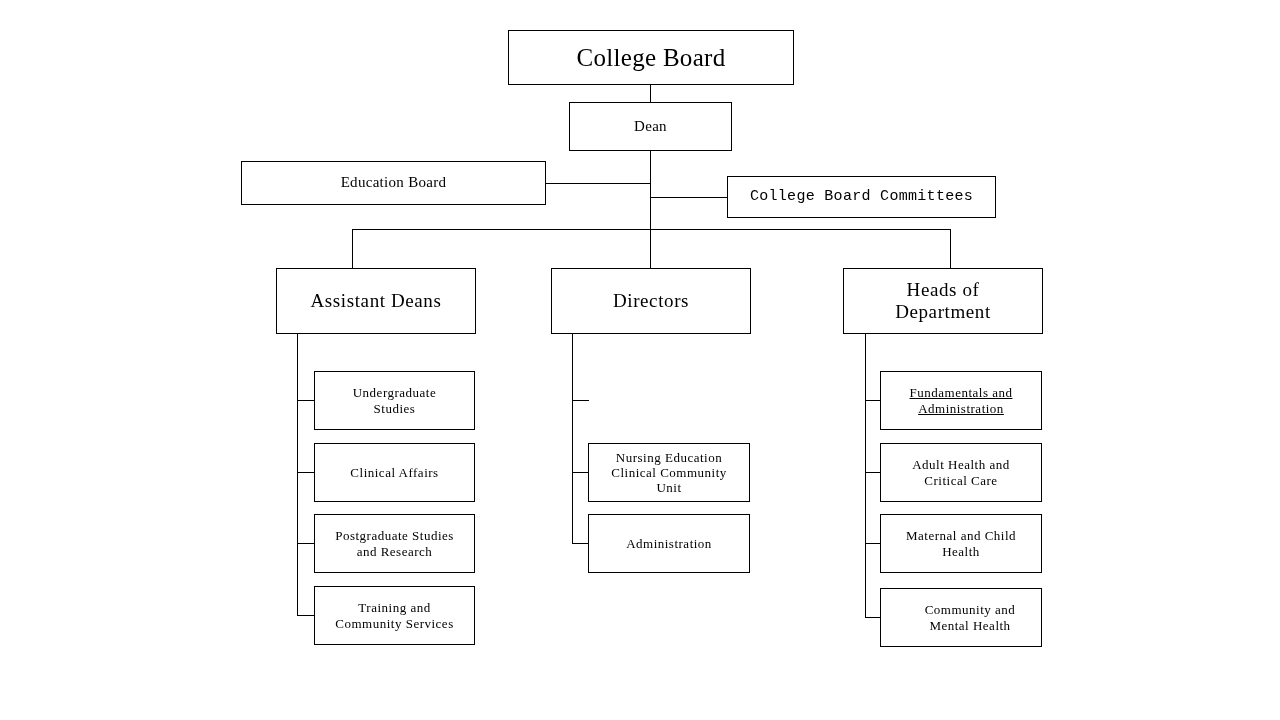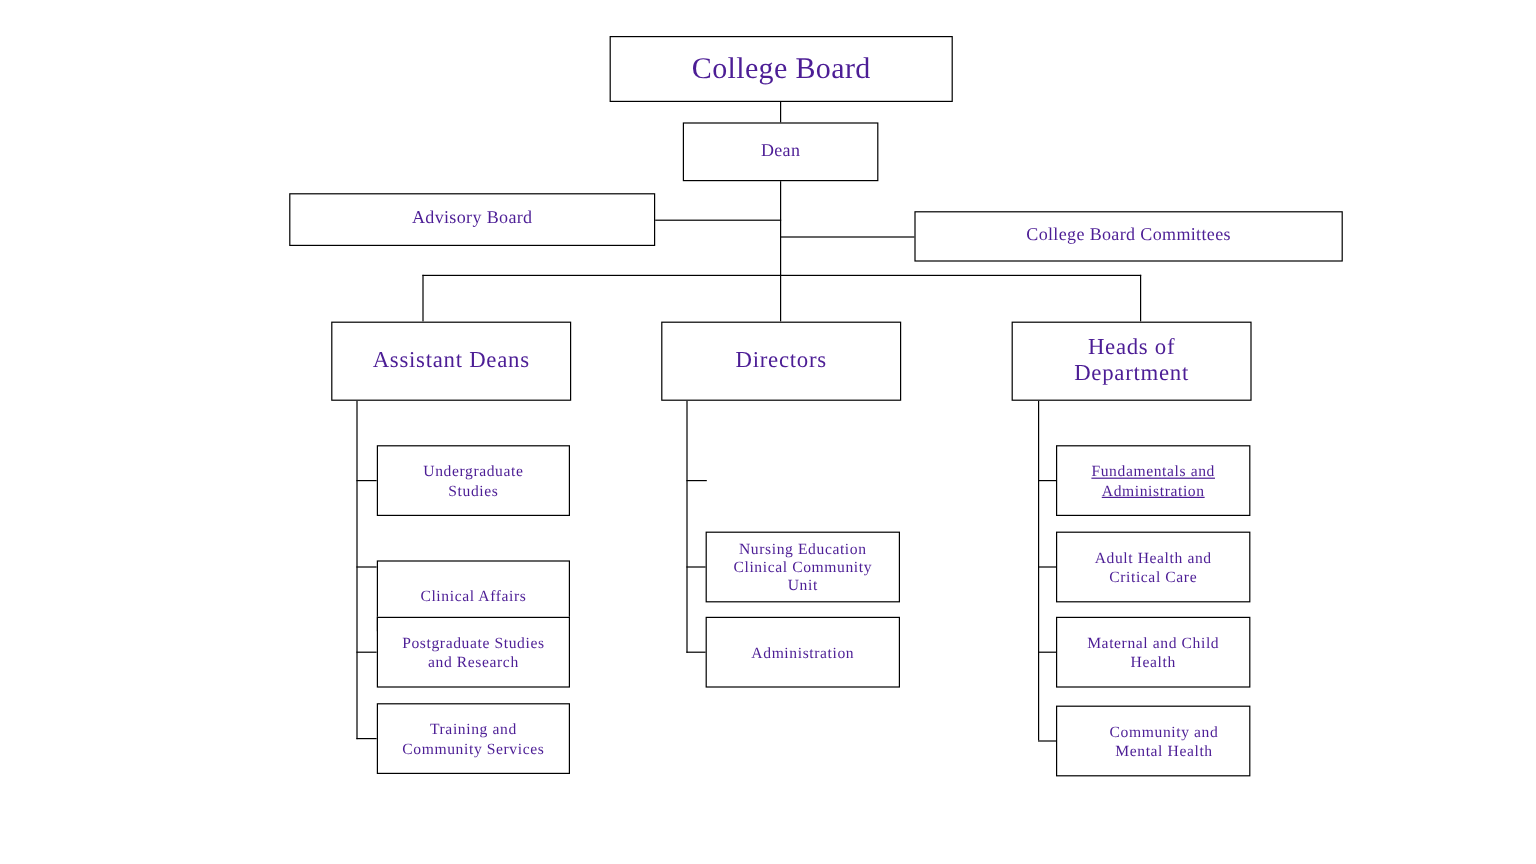--- a/index.html
+++ b/index.html
@@ -6,21 +6,21 @@
     margin: 0;
     padding: 0;
     background: #ffffff;
   }
   #canvas {
     position: relative;
     width: 1280px;
     height: 720px;
     background: #ffffff;
     font-family: "Liberation Serif", "DejaVu Serif", serif;
-    color: #4c1d95;
+    color: #000000;
     overflow: hidden;
   }
   .node {
     position: absolute;
     box-sizing: border-box;
     border: 1px solid #000000;
     background: #ffffff;
     display: flex;
     align-items: center;
     justify-content: center;
@@ -83,45 +83,45 @@
 
   <div class="node tier1" style="left:508px; top:30px; width:286px; height:55px;">
     <span class="label">College Board</span>
   </div>
 
   <div class="node tier2" style="left:569px; top:102px; width:163px; height:49px;">
     <span class="label">Dean</span>
   </div>
 
   <div class="node tier2" style="left:241px; top:161px; width:305px; height:44px;">
-    <span class="label">Advisory Board</span>
+    <span class="label">Education Board</span>
   </div>
 
-  <div class="node tier2" style="left:762px; top:176px; width:357px; height:42px;">
+  <div class="node tier2" style="left:727px; top:176px; width:269px; height:42px;font-family:Liberation Mono, monospace;">
     <span class="label">College Board Committees</span>
   </div>
 
   <div class="node tier3" style="left:276px; top:268px; width:200px; height:66px;">
     <span class="label">Assistant  Deans</span>
   </div>
 
   <div class="node tier3" style="left:551px; top:268px; width:200px; height:66px;">
     <span class="label">Directors</span>
   </div>
 
   <div class="node tier3" style="left:843px; top:268px; width:200px; height:66px;">
     <span class="label">Heads  of
 Department</span>
   </div>
 
   <div class="node tier4" style="left:314px; top:371px; width:161px; height:59px;">
     <span class="label">Undergraduate
 Studies</span>
   </div>
-  <div class="node tier4" style="left:314px; top:443px; width:161px; height:59px;margin-top:24px;">
+  <div class="node tier4" style="left:314px; top:443px; width:161px; height:59px;">
     <span class="label">Clinical  Affairs</span>
   </div>
   <div class="node tier4" style="left:314px; top:514px; width:161px; height:59px;">
     <span class="label">Postgraduate  Studies
 and Research</span>
   </div>
   <div class="node tier4" style="left:314px; top:586px; width:161px; height:59px;">
     <span class="label">Training  and
 Community  Services</span>
   </div>

